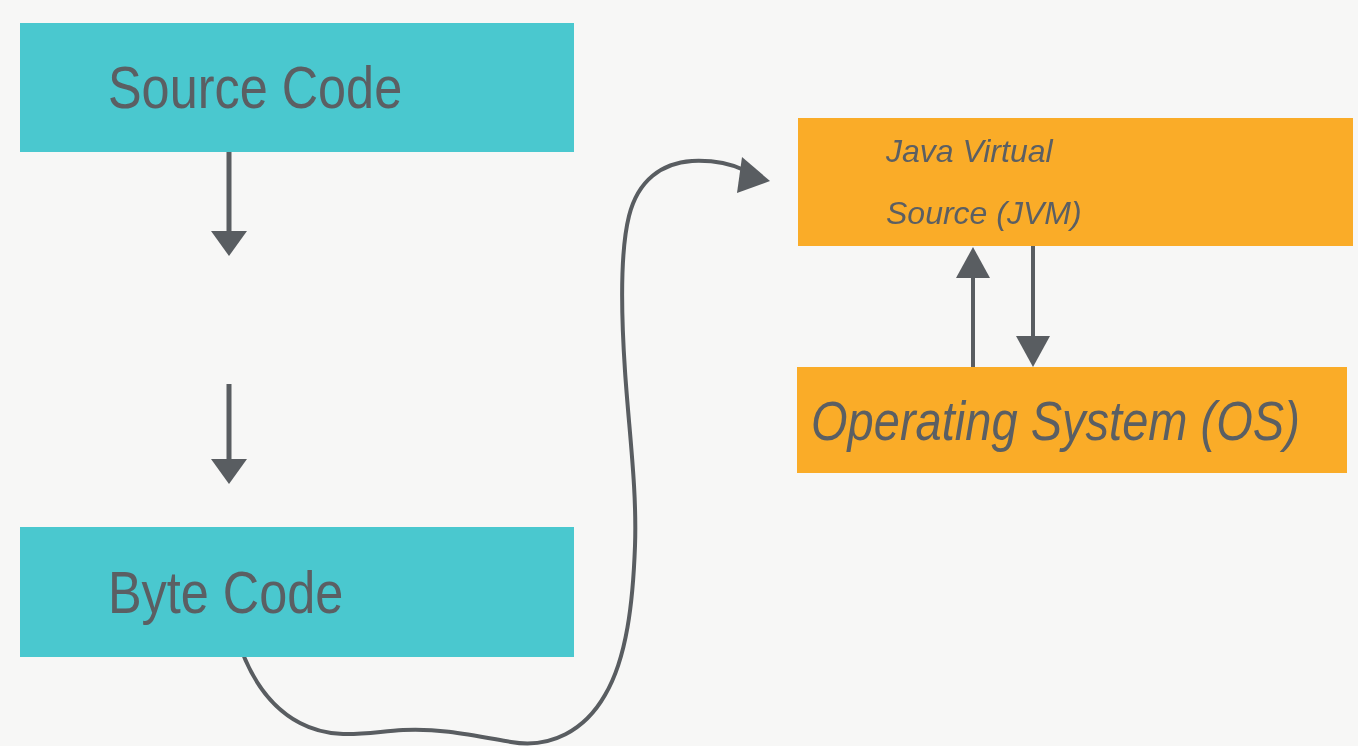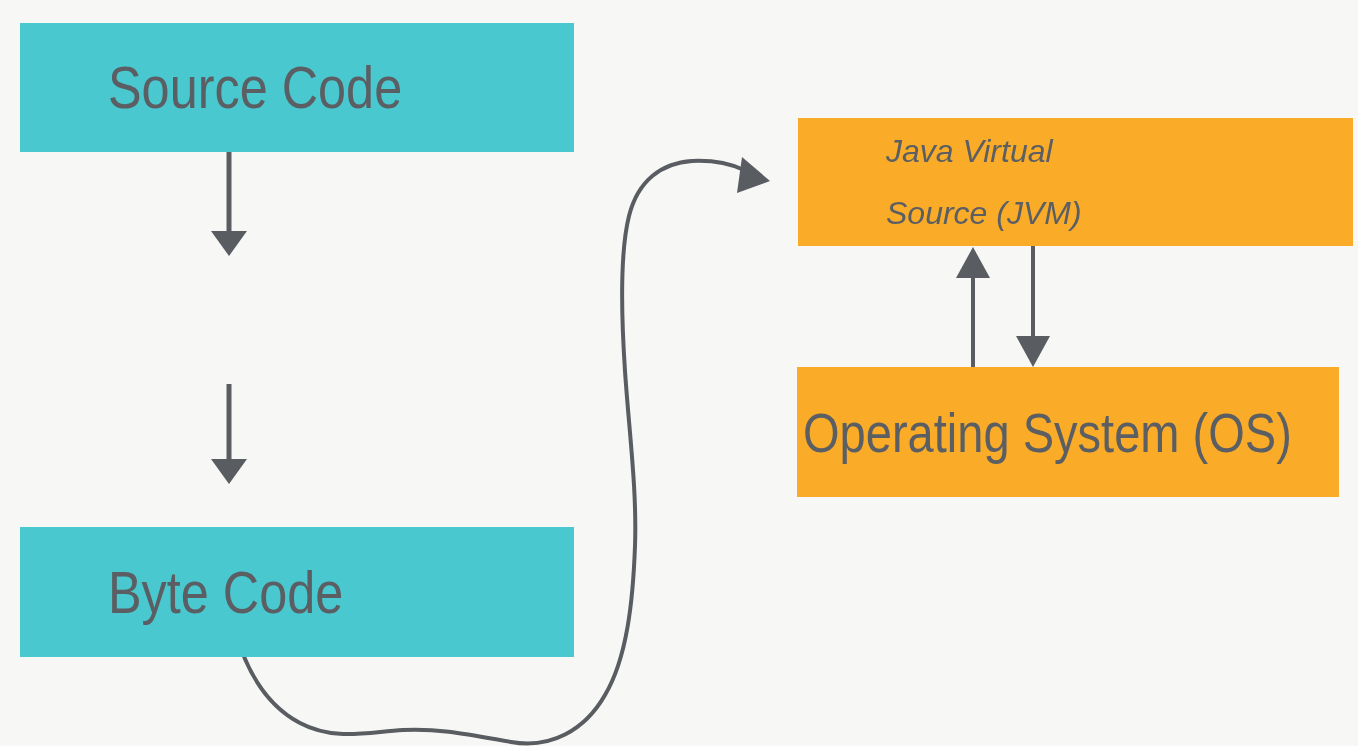--- a/index.html
+++ b/index.html
@@ -30,21 +30,21 @@
     color: #5b5f63;
   }
   .node.teal   { background: #4ac8cf; }
   .node.orange { background: #faac28; }
 
   .node-source   { left: 20px;  top: 23px;  width: 466px; height: 129px; padding-left: 88px; }
   .node-compiler { left: 20px;  top: 254px; width: 466px; height: 130px; padding-left: 88px; }
   .node-byte     { left: 20px;  top: 483px; width: 466px; height: 130px; padding-left: 88px; margin-top: 44px; }
   .node-jvm      { left: 798px; top: 118px; width: 467px; height: 128px; padding-left: 88px;
                    flex-direction: column; align-items: flex-start; justify-content: center; }
-  .node-os       { left: 797px; top: 367px; width: 536px; height: 130px; padding-left: 6px; }
+  .node-os       { left: 797px; top: 367px; width: 536px; height: 106px; padding-left: 14px; font-style: italic; }
 
   .label {
     display: inline-block;
     white-space: nowrap;
     transform-origin: left center;
   }
   .label-teal {
     font-size: 60px;
     transform: scaleX(0.84);
   }

